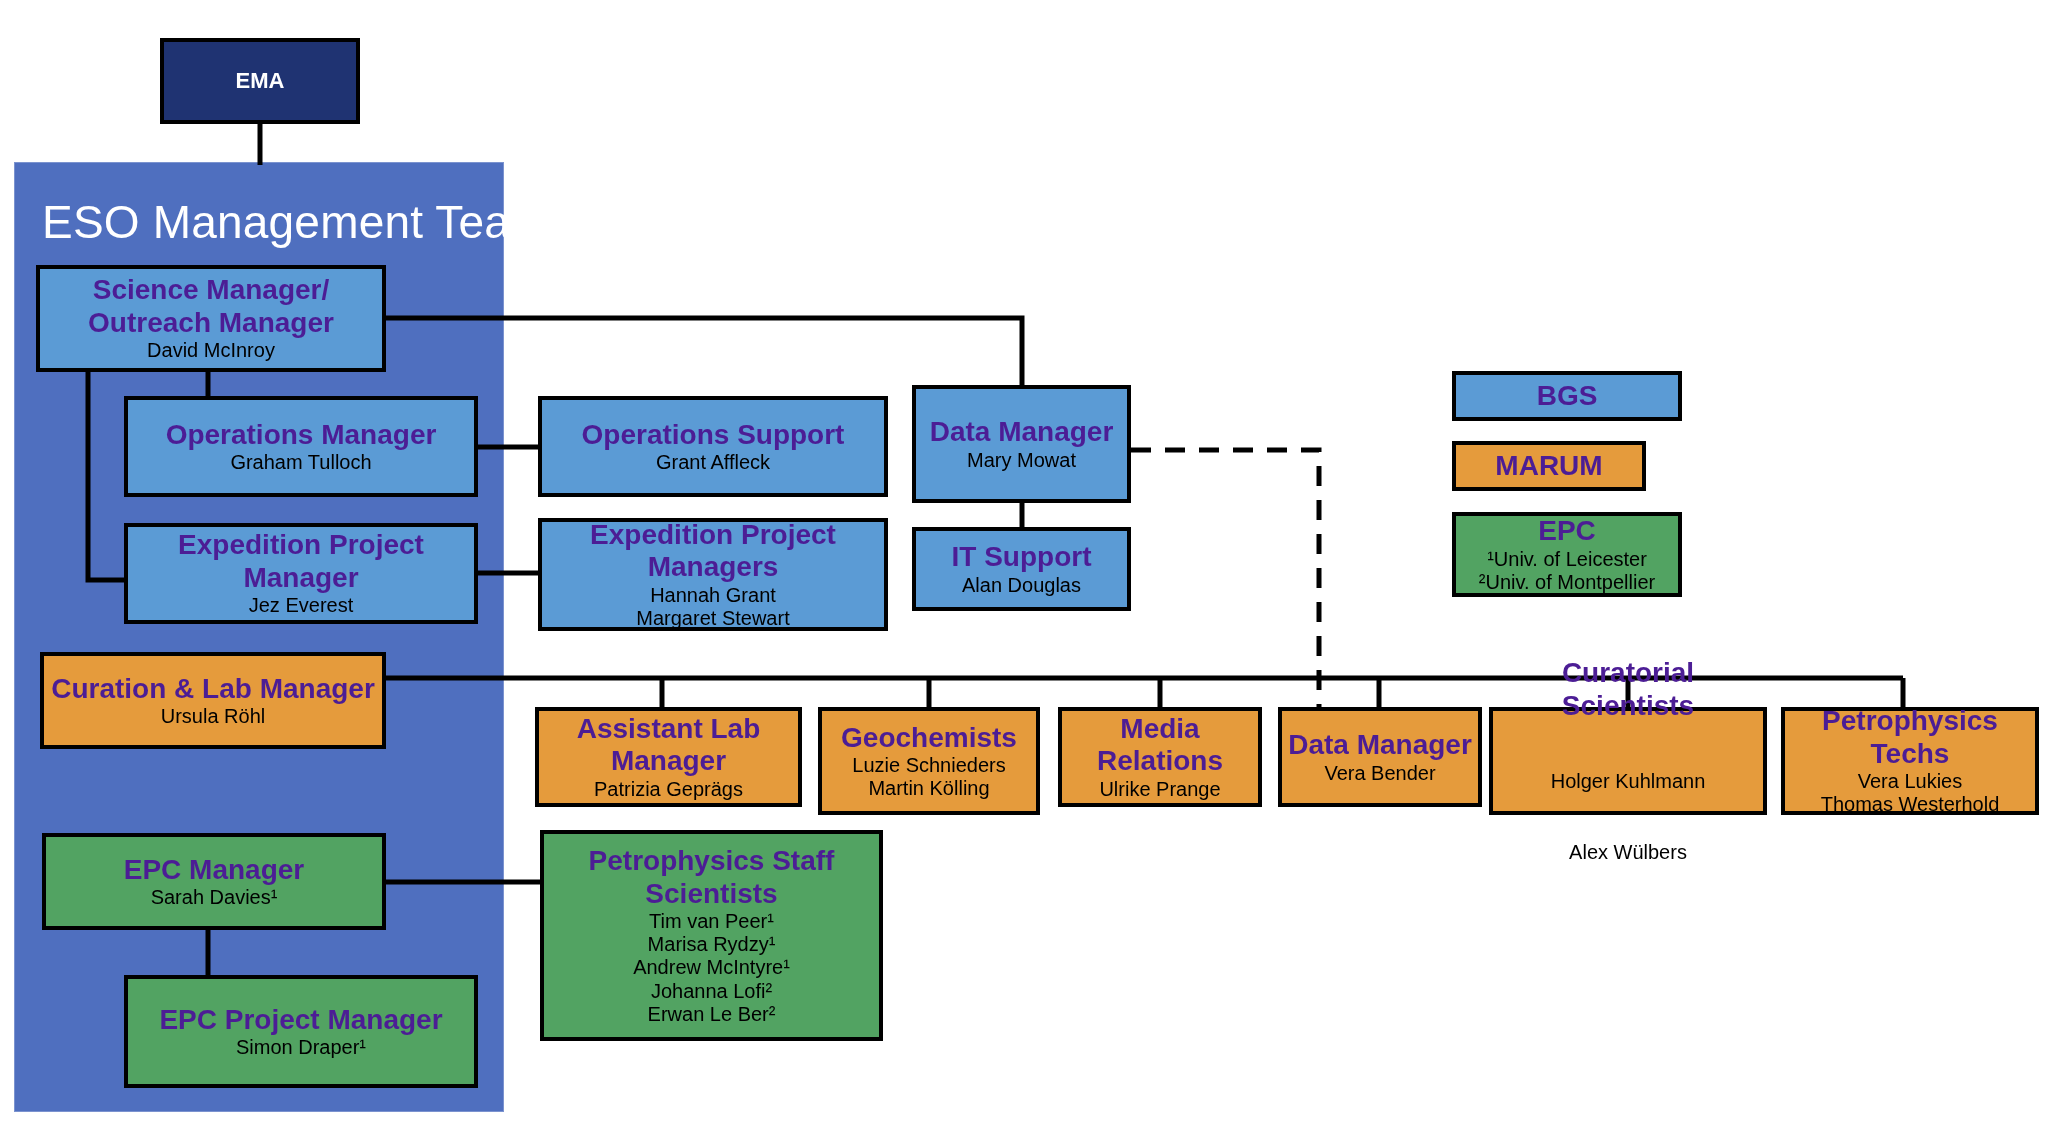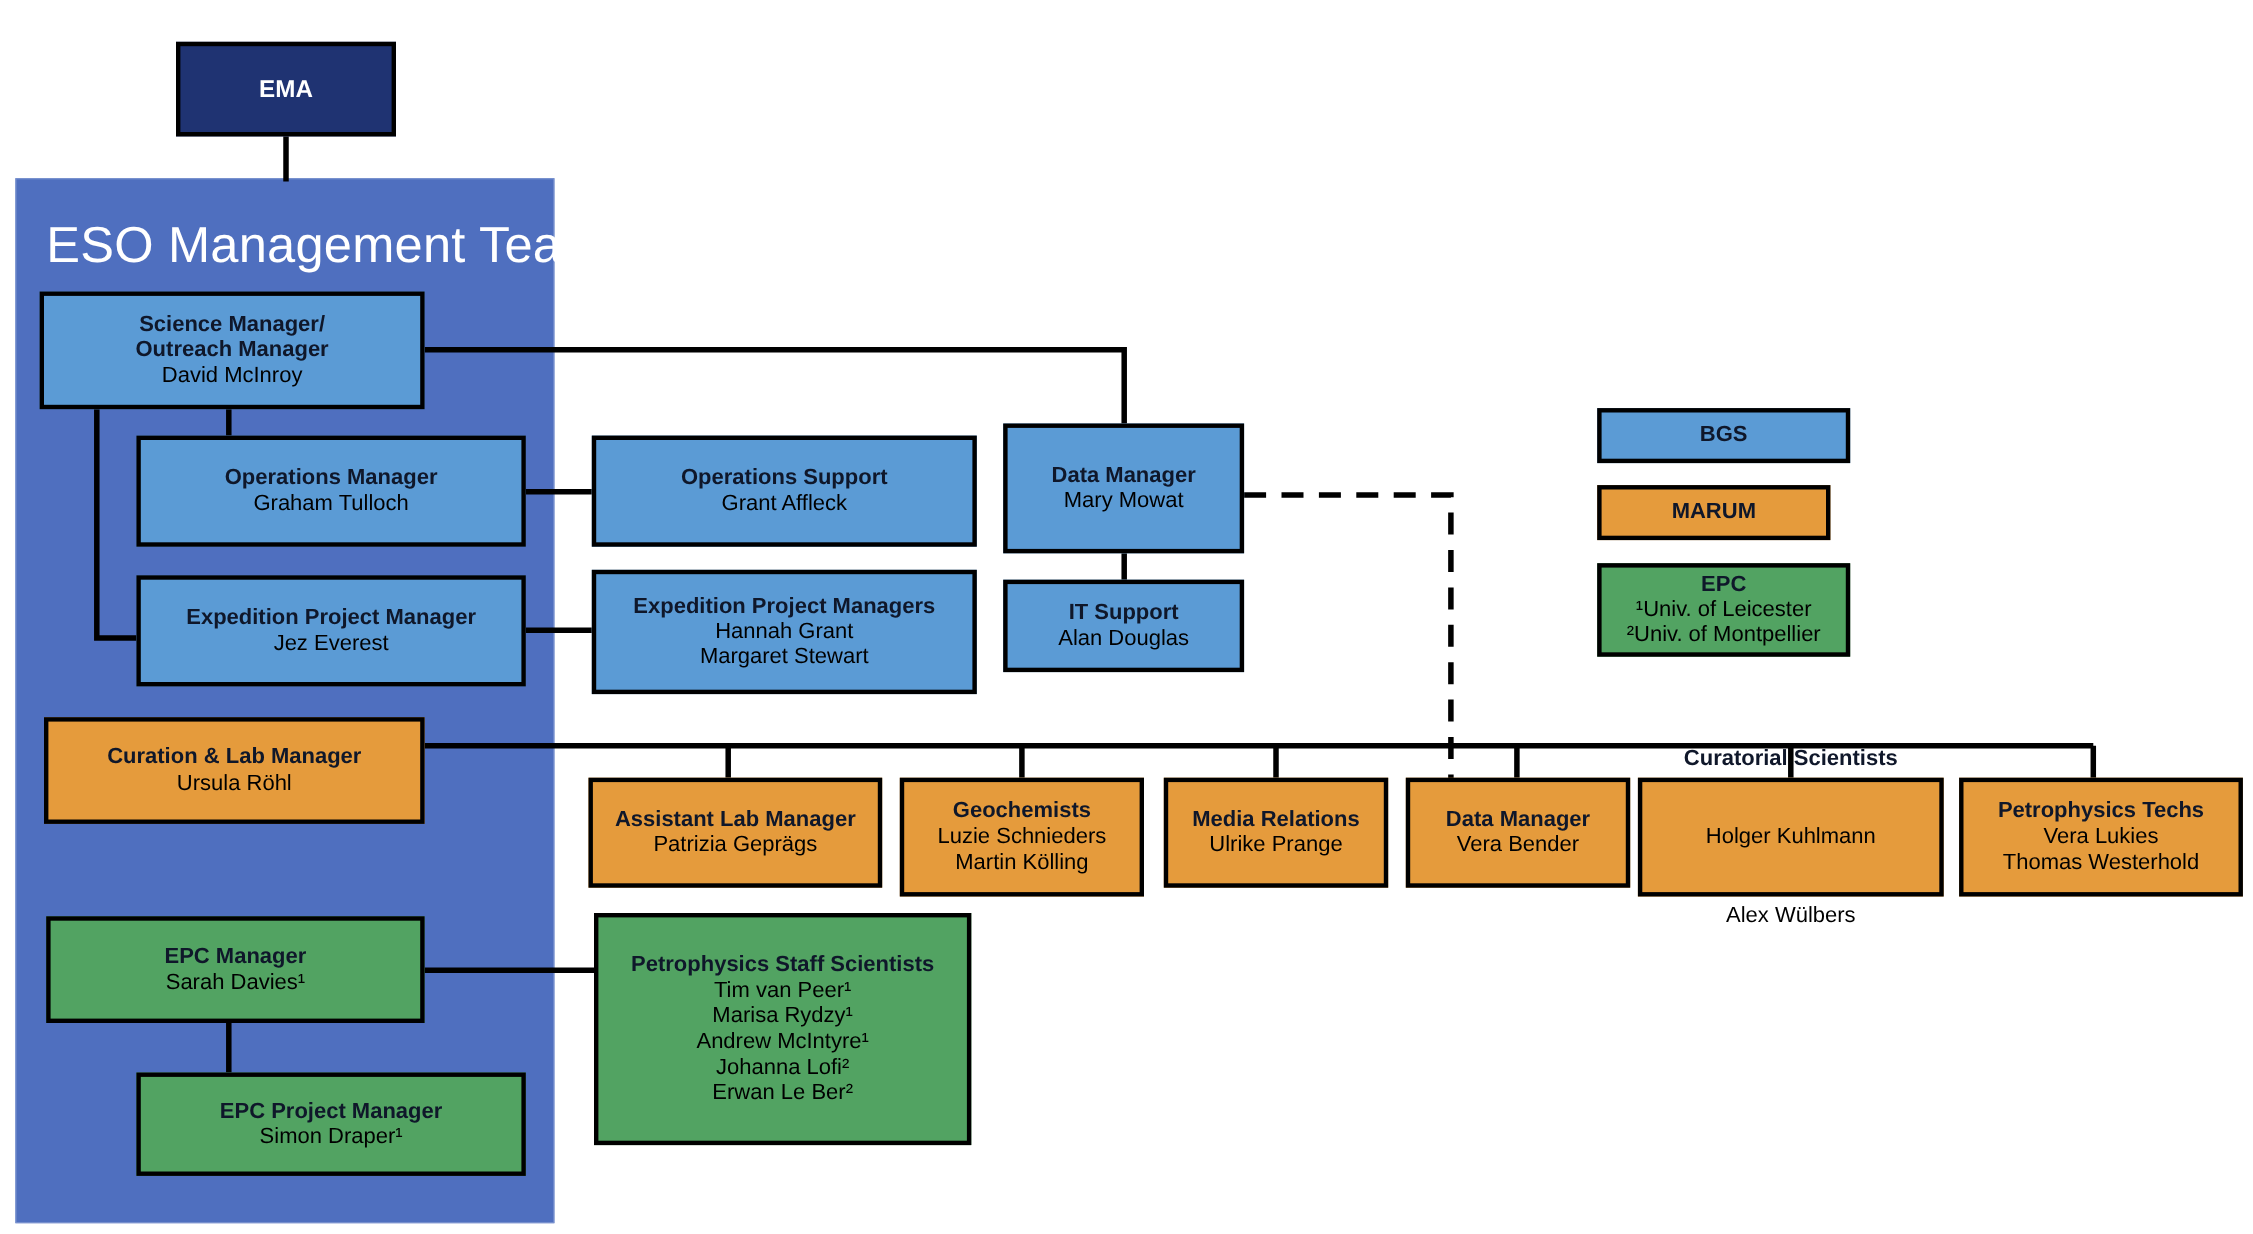--- a/index.html
+++ b/index.html
@@ -33,21 +33,21 @@
     box-sizing:border-box;
     border:4px solid #000000;
     display:flex;
     flex-direction:column;
     align-items:center;
     justify-content:center;
     text-align:center;
     line-height:1.16;
     padding:4px 6px;
   }
-  .node .t{font-weight:700;font-size:20px;color:#0f172a;display:block;}
+  .node .t{font-weight:700;font-size:28px;color:#4c1d95;display:block;}
   .node .s{font-weight:400;font-size:20px;color:#000;display:block;}
 
   .c-navy  {background:#1F3372;}
   .c-navy .t{color:#ffffff;font-size:22px;}
   .c-blue  {background:#5B9BD5;}
   .c-orange{background:#E59B3C;}
   .c-green {background:#52A362;}
 </style>
 </head>
 <body>
@@ -169,39 +169,39 @@
     <span class="t">Petrophysics Techs</span>
     <span class="s">Vera Lukies</span>
     <span class="s">Thomas Westerhold</span>
   </div>
 
   <div class="node c-green" style="left:42px;top:833px;width:344px;height:97px;">
     <span class="t">EPC Manager</span>
     <span class="s">Sarah Davies¹</span>
   </div>
 
-  <div class="node c-green" style="left:124px;top:975px;width:354px;height:94px;">
+  <div class="node c-green" style="left:124px;top:975px;width:354px;height:113px;">
     <span class="t">EPC Project Manager</span>
     <span class="s">Simon Draper¹</span>
   </div>
 
   <div class="node c-green" style="left:540px;top:830px;width:343px;height:211px;">
     <span class="t">Petrophysics Staff Scientists</span>
     <span class="s">Tim van Peer¹</span>
     <span class="s">Marisa Rydzy¹</span>
     <span class="s">Andrew McIntyre¹</span>
     <span class="s">Johanna Lofi²</span>
     <span class="s">Erwan Le Ber²</span>
   </div>
 
   <div class="node c-blue" style="left:1452px;top:371px;width:230px;height:50px;">
     <span class="t">BGS</span>
   </div>
 
-  <div class="node c-orange" style="left:1452px;top:441px;width:212px;height:50px;">
+  <div class="node c-orange" style="left:1452px;top:441px;width:194px;height:50px;">
     <span class="t">MARUM</span>
   </div>
 
   <div class="node c-green" style="left:1452px;top:512px;width:230px;height:85px;">
     <span class="t">EPC</span>
     <span class="s">¹Univ. of Leicester</span>
     <span class="s">²Univ. of Montpellier</span>
   </div>
 
 </div>

